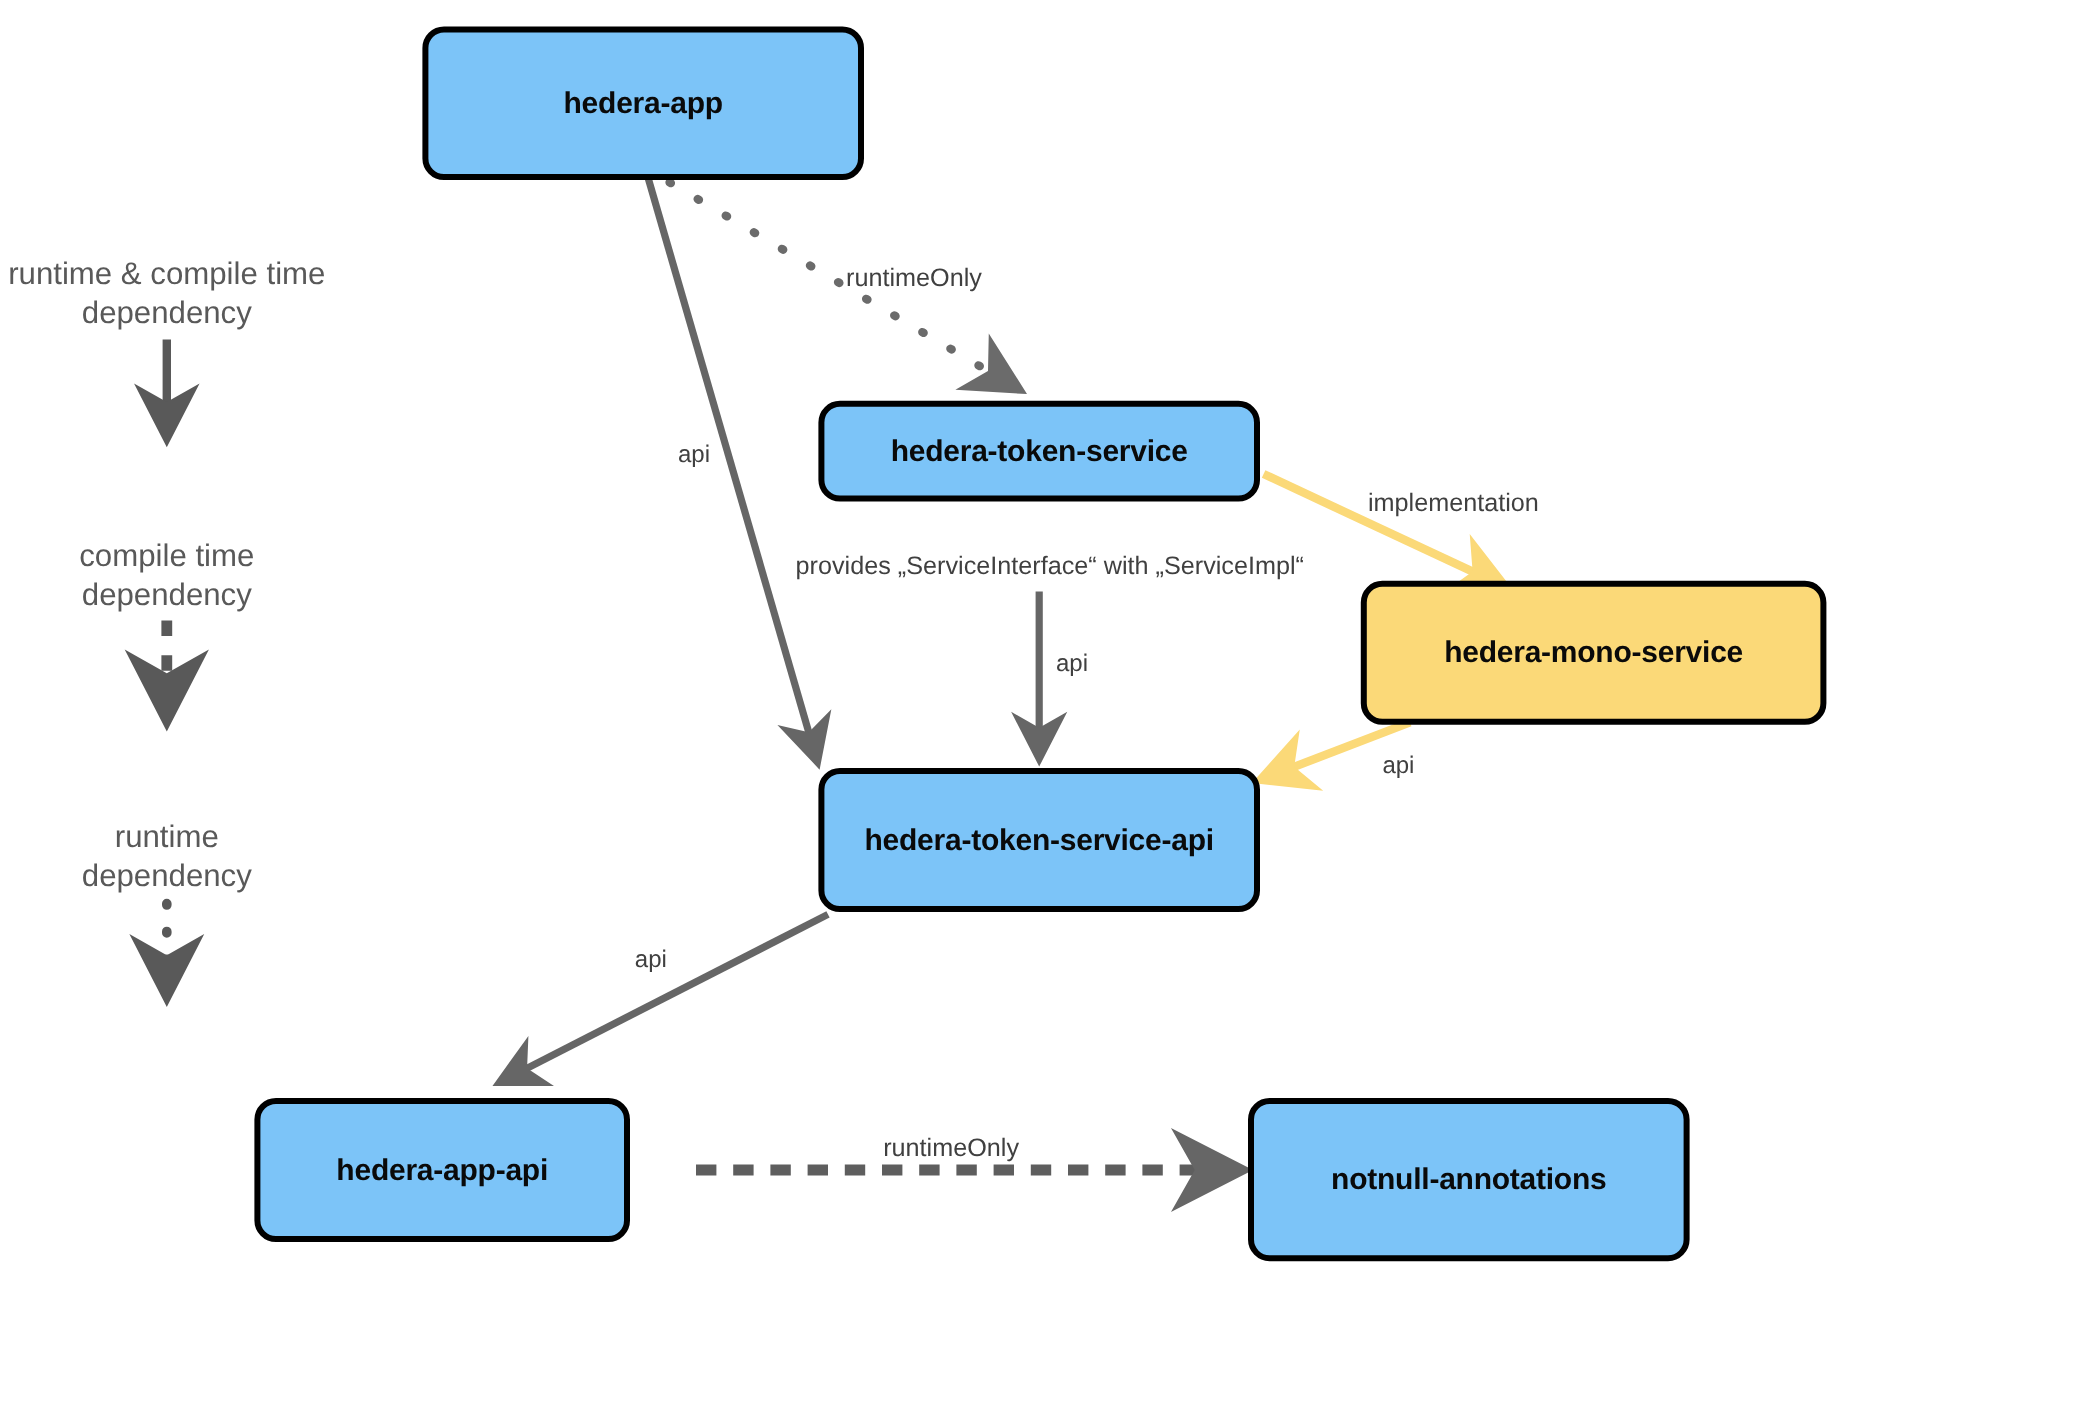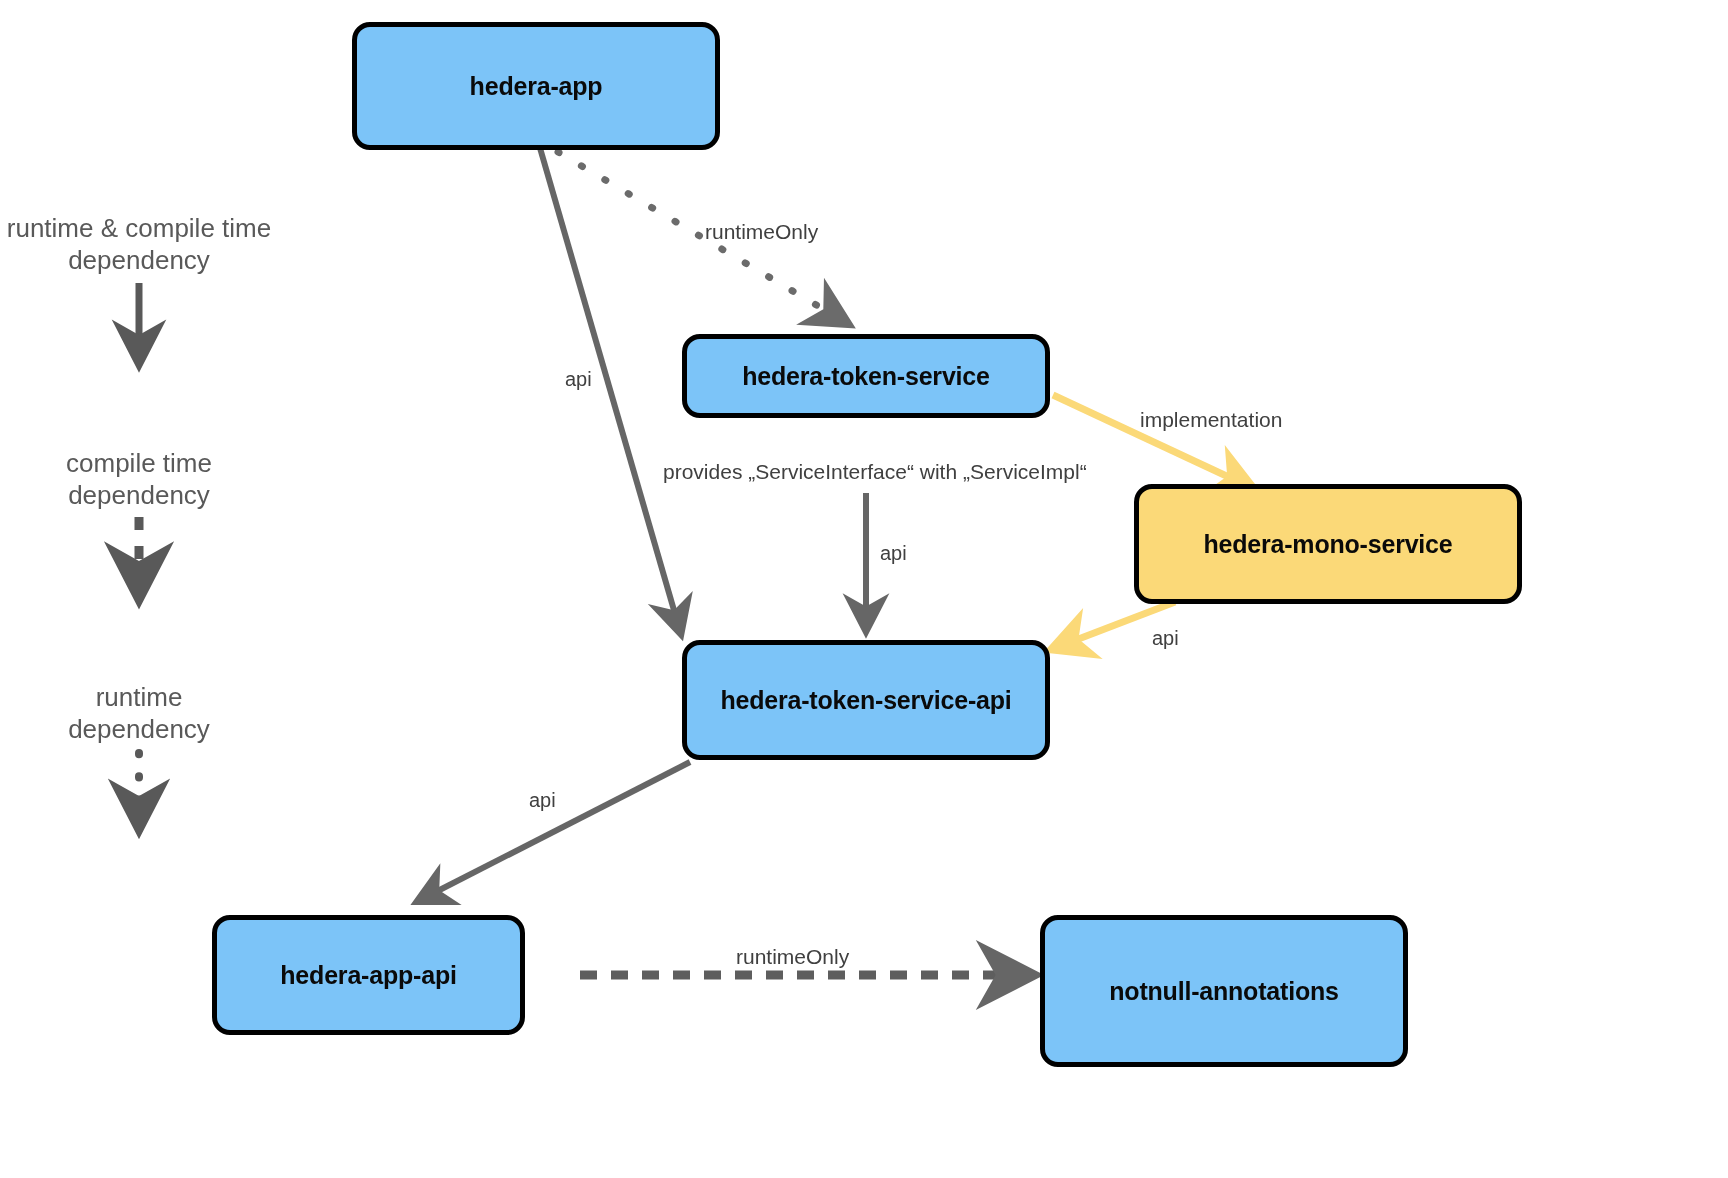--- a/index.html
+++ b/index.html
@@ -110,21 +110,21 @@
   </div>
 
   <div class="node blue" style="left:682px;top:640px;width:368px;height:120px;">
     <span class="node-label spell">hedera-token-service-api</span>
   </div>
 
   <div class="node blue" style="left:212px;top:915px;width:313px;height:120px;">
     <span class="node-label spell">hedera-app-api</span>
   </div>
 
-  <div class="node blue" style="left:1040px;top:915px;width:368px;height:152px;">
+  <div class="node blue" style="left:1040px;top:915px;width:368px;height:136px;">
     <span class="node-label spell">notnull-annotations</span>
   </div>
 
   <div class="edge-label big" style="left:705px;top:220px;">runtimeOnly</div>
 
   <div class="edge-label" style="left:565px;top:368px;">api</div>
 
   <div class="edge-label" style="left:880px;top:542px;">api</div>
 
   <div class="edge-label big" style="left:1140px;top:408px;text-align:center;">implementation</div>

